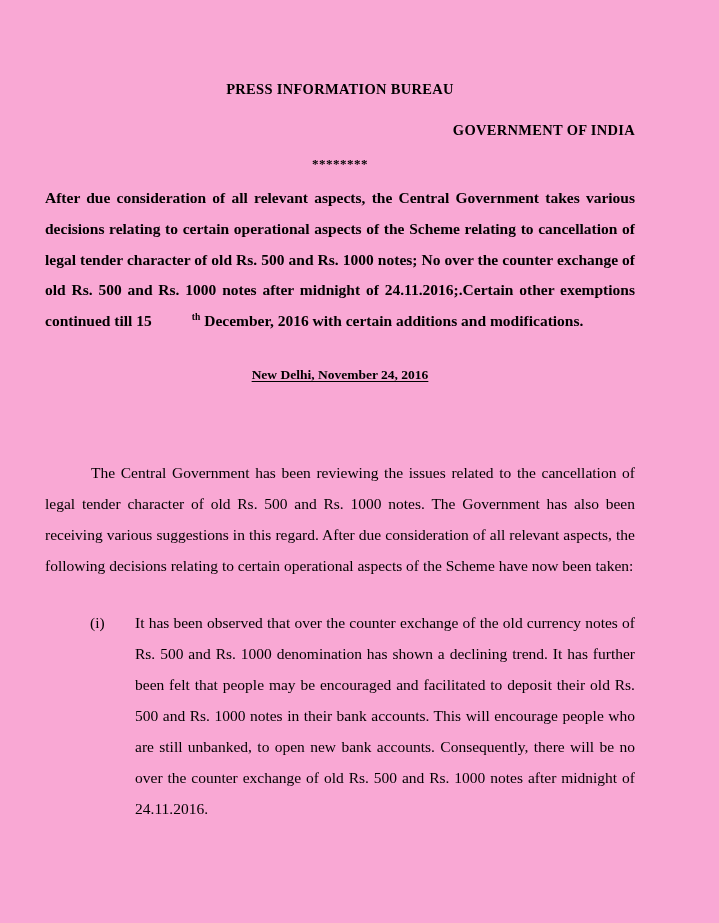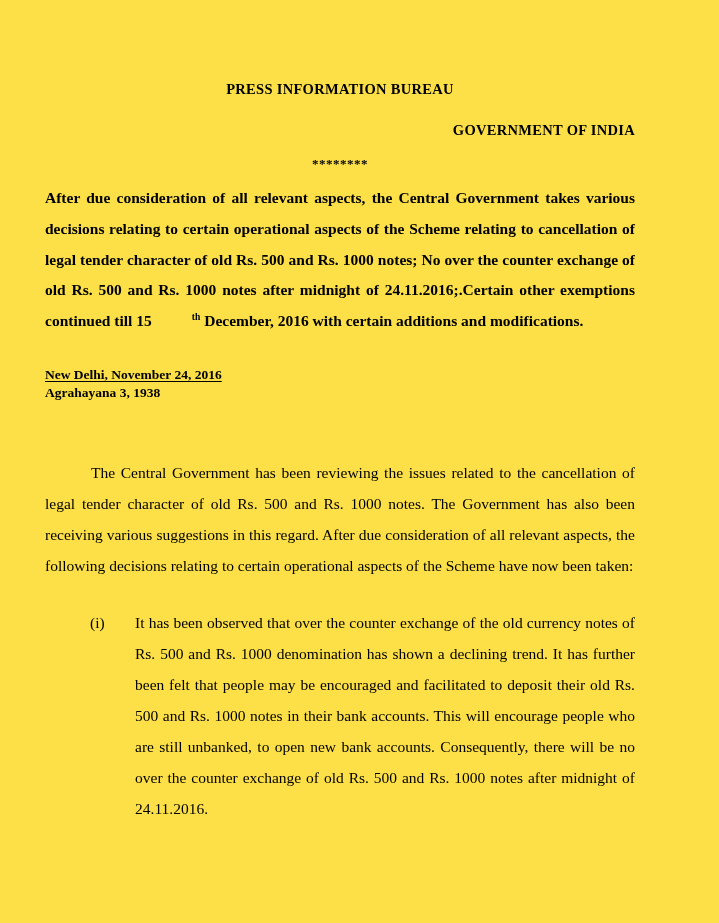--- a/index.html
+++ b/index.html
@@ -4,21 +4,21 @@
 <style>
   html, body {
     margin: 0;
     padding: 0;
     background: #ffffff;
   }
   .page {
     position: relative;
     width: 719px;
     height: 923px;
-    background: #fde047;
+    background: #f9a8d4;
     overflow: hidden;
     font-family: "Liberation Serif", "DejaVu Serif", serif;
     color: #000000;
     -webkit-font-smoothing: antialiased;
   }
 
   
   .masthead {
     position: absolute;
     left: 45px;
@@ -62,21 +62,21 @@
     line-height: 0;
     margin-left: 40px;
   }
 
   
   .dateline {
     position: absolute;
     left: 45px;
     top: 366px;
     width: 590px;
-    text-align: left;
+    text-align: center;
     font-size: 13.5px;
     font-weight: bold;
     line-height: 17.5px;
   }
   .dateline .place {
     text-decoration: underline;
     text-underline-offset: 2px;
   }
 
   
@@ -125,21 +125,20 @@
   <div class="masthead">
     <div class="masthead-line">PRESS INFORMATION BUREAU</div>
     <div class="masthead-line second">GOVERNMENT OF INDIA</div>
     <div class="stars">********</div>
   </div>
 
   <div class="headline"><span>After due consideration of all relevant aspects, the Central Government takes various decisions relating to certain operational aspects of the Scheme relating to cancellation of legal tender character of old Rs. 500 and Rs. 1000 notes; No over the counter exchange of old Rs. 500 and Rs. 1000 notes after midnight of 24.11.2016;.Certain other exemptions continued till 15</span><sup>th</sup><span> December, 2016 with certain additions and modifications.</span></div>
 
   <div class="dateline">
     <div class="place">New Delhi, November 24, 2016</div>
-    <div>Agrahayana 3, 1938</div>
   </div>
 
   <div class="body-para">The Central Government has been reviewing the issues related to the cancellation of legal tender character of old Rs. 500 and Rs. 1000 notes.  The Government has also been receiving various suggestions in this regard.  After due consideration of all relevant aspects, the following decisions relating to certain operational aspects of the Scheme have now been taken:</div>
 
   <div class="list">
     <div class="list-item">
       <span class="list-marker">(i)</span>
       <span>It has been observed that over the counter exchange of the old currency notes of Rs. 500 and Rs. 1000 denomination has shown a declining trend.   It has further been felt that people may be encouraged and facilitated to deposit their old Rs. 500 and Rs. 1000 notes in their bank accounts. This will encourage people who are still unbanked, to open new bank accounts.  Consequently, there will be no over the counter exchange of old Rs. 500 and Rs. 1000 notes after midnight of 24.11.2016.</span>
     </div>
   </div>

